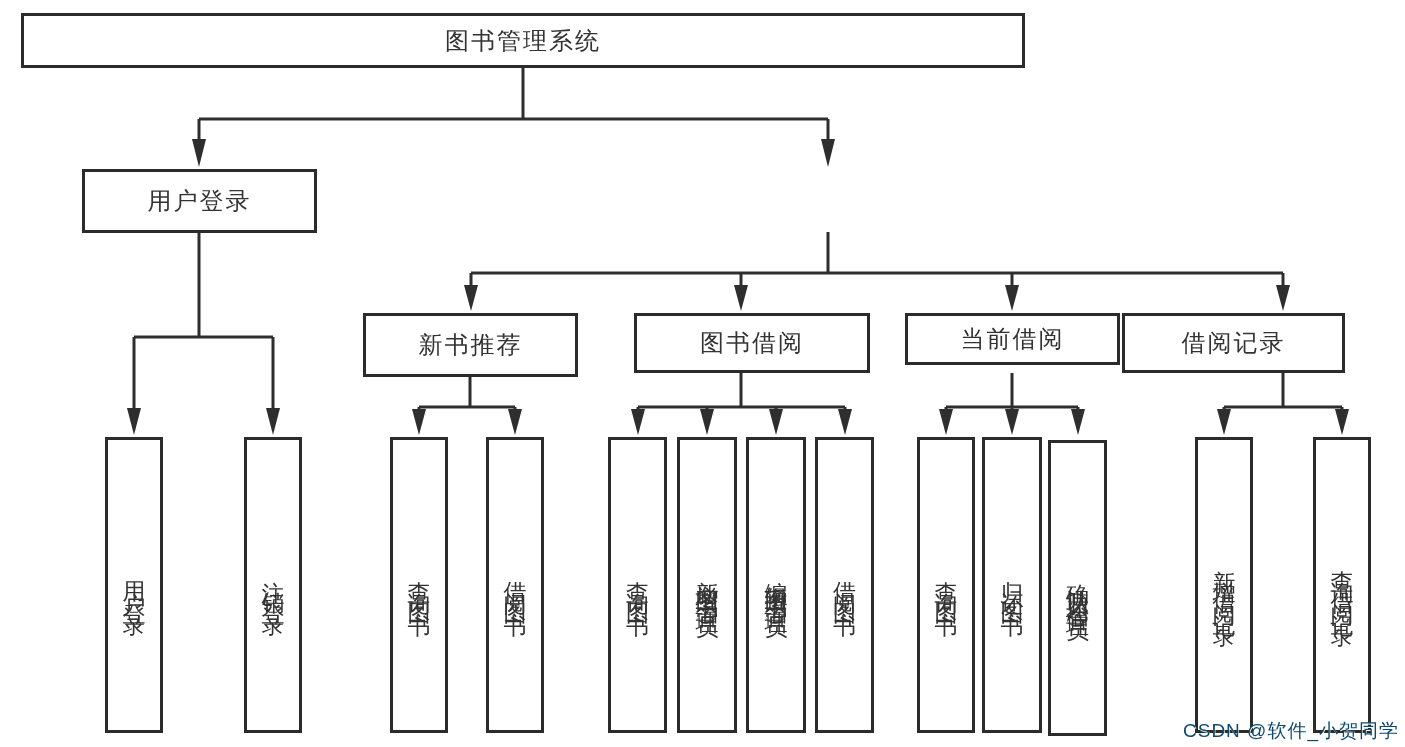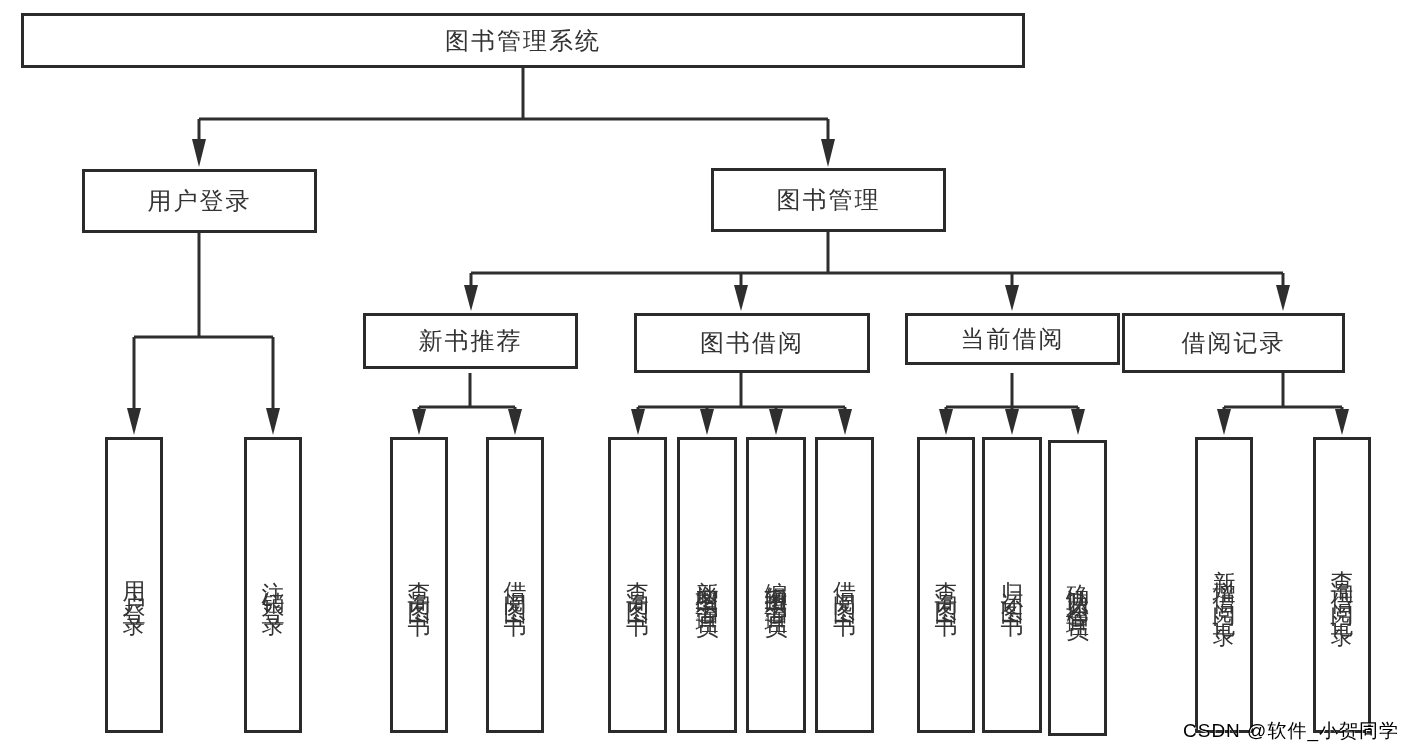--- a/index.html
+++ b/index.html
@@ -52,21 +52,21 @@
   .leaf.tight {
     letter-spacing: 5px;
   }
   #watermark {
     position: absolute;
     left: 1183px;
     top: 718px;
     width: 222px;
     font-size: 19px;
     letter-spacing: 1px;
-    color: #000000;
+    color: #0c4a6e;
     white-space: nowrap;
     text-shadow: 0.5px 0.5px 0 #ffffff;
   }
 </style>
 </head>
 <body>
 
 <div id="stage">
 
   <svg id="connectors" viewBox="0 0 1405 747" xmlns="http://www.w3.org/2000/svg">
@@ -101,23 +101,22 @@
     <polygon points="1071,409 1085,409 1078,435"></polygon>
 
     <path d="M1283 373 V407 M1224 407 H1342 M1224 407 V414 M1342 407 V414"></path>
     <polygon points="1217,409 1231,409 1224,435"></polygon>
     <polygon points="1335,409 1349,409 1342,435"></polygon>
   </svg>
 
   <div class="box h-node" style="left:21px;top:13px;width:1004px;height:55px">图书管理系统</div>
 
   <div class="box h-node" style="left:82px;top:169px;width:235px;height:64px">用户登录</div>
-  <div class="box h-node" style="left:711px;top:168px;width:235px;height:64px">图书管理</div>
 
-  <div class="box h-node" style="left:363px;top:313px;width:215px;height:56px">新书推荐</div>
+  <div class="box h-node" style="left:363px;top:313px;width:215px;height:64px">新书推荐</div>
   <div class="box h-node" style="left:634px;top:313px;width:236px;height:60px">图书借阅</div>
   <div class="box h-node" style="left:905px;top:313px;width:215px;height:52px">当前借阅</div>
   <div class="box h-node" style="left:1122px;top:313px;width:223px;height:60px">借阅记录</div>
 
   <div class="box leaf" style="left:105px;top:437px;width:58px;height:296px">用户登录</div>
   <div class="box leaf" style="left:244px;top:437px;width:58px;height:296px">注销登录</div>
 
   <div class="box leaf" style="left:390px;top:437px;width:58px;height:296px">查询图书</div>
   <div class="box leaf" style="left:486px;top:437px;width:58px;height:296px">借阅图书</div>
 

